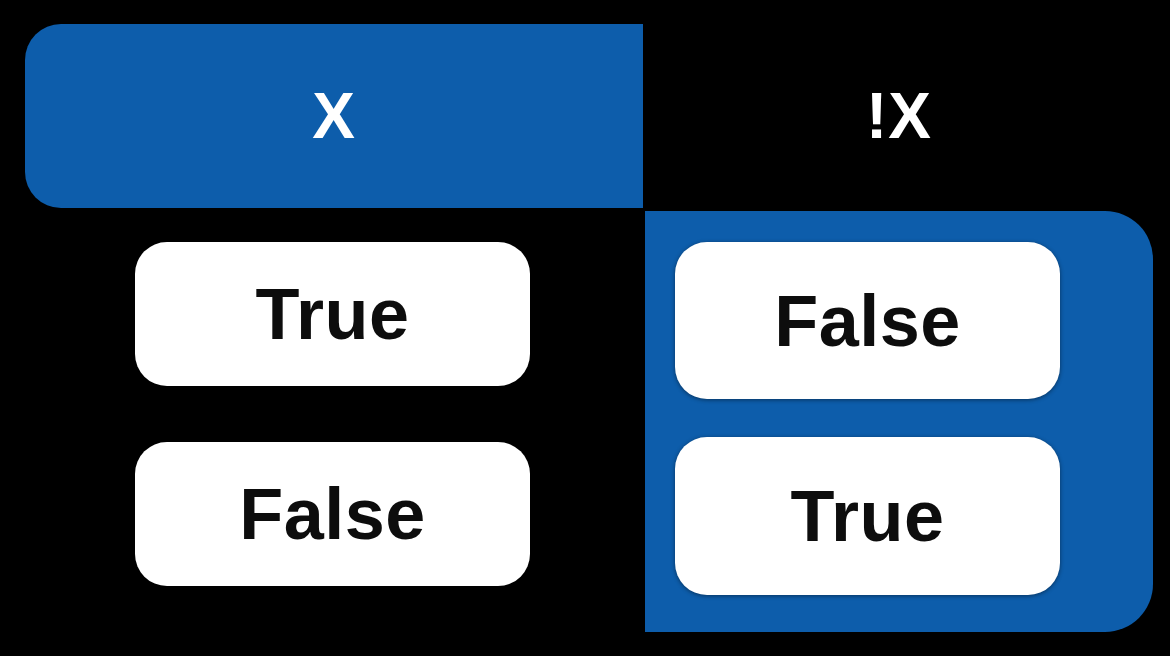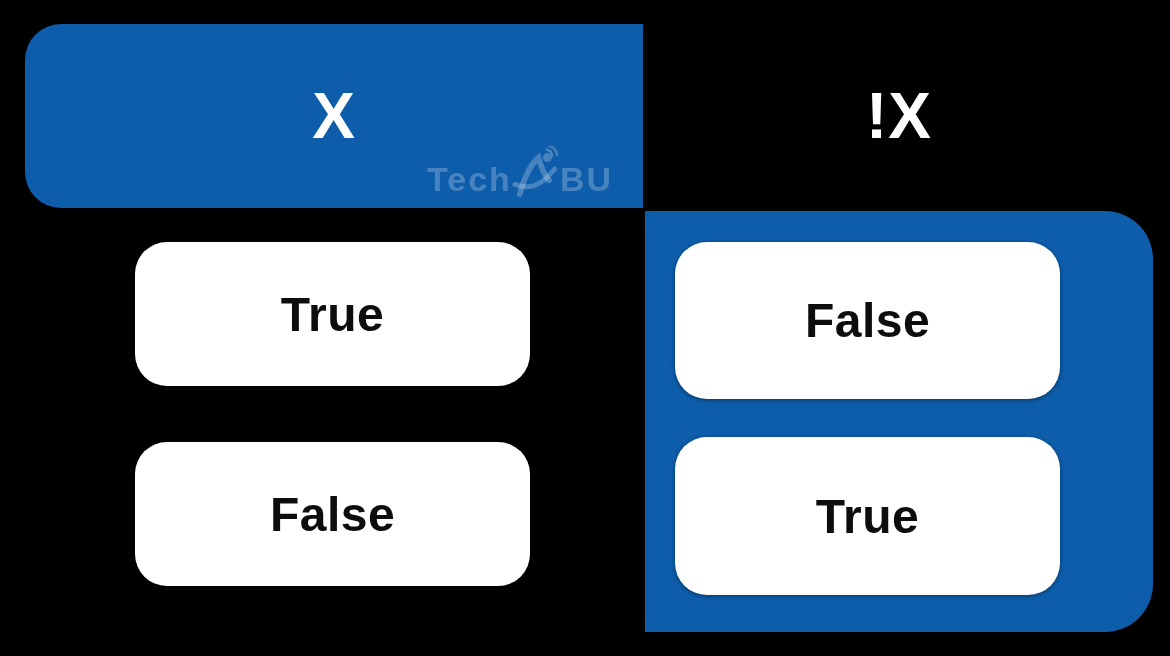--- a/index.html
+++ b/index.html
@@ -57,21 +57,21 @@
     border-radius: 0 48px 48px 0;
   }
   
   .cell {
     position: absolute;
     background: #ffffff;
     border-radius: 32px;
     display: flex;
     align-items: center;
     justify-content: center;
-    font-size: 48px;
+    font-size: 72px;
     font-weight: 800;
     color: #0d0d0d;
     letter-spacing: 0.5px;
     box-shadow: 0 1px 4px rgba(0,0,0,0.45);
   }
   .cell-x-1   { left: 135px; top: 242px; width: 395px; height: 144px; }
   .cell-x-2   { left: 135px; top: 442px; width: 395px; height: 144px; }
   .cell-nx-1  { left: 675px; top: 242px; width: 385px; height: 157px; }
   .cell-nx-2  { left: 675px; top: 437px; width: 385px; height: 158px; }
   
@@ -100,31 +100,20 @@
   .watermark .wm-glyph circle { fill: rgba(255,255,255,0.24); }
 </style>
 </head>
 <body>
 
 <div class="canvas">
 
   <div class="header-x">
     <span class="header-label">X</span>
 
-    <div class="watermark">
-      <span>Tech</span>
-      <svg class="wm-glyph" viewBox="0 0 64 64" fill="none" stroke-linecap="round">
-        <path d="M12 58 C 18 36 27 20 35 13 C 38 24 42 34 48 41" stroke-width="7"></path>
-        <path d="M6 46 C 24 53 38 48 55 27" stroke-width="6"></path>
-        <circle cx="46" cy="13" r="5.5" stroke-width="0"></circle>
-        <path d="M52 11 A 9 9 0 0 0 45 3" stroke-width="3"></path>
-        <path d="M58 10 A 15 15 0 0 0 47 -2" stroke-width="3"></path>
-      </svg>
-      <span>BU</span>
-    </div>
   </div>
 
   <div class="header-notx">
     <span class="header-label">!X</span>
   </div>
 
   <div class="panel-notx"></div>
 
   <div class="cell cell-x-1">True</div>
   <div class="cell cell-x-2">False</div>

